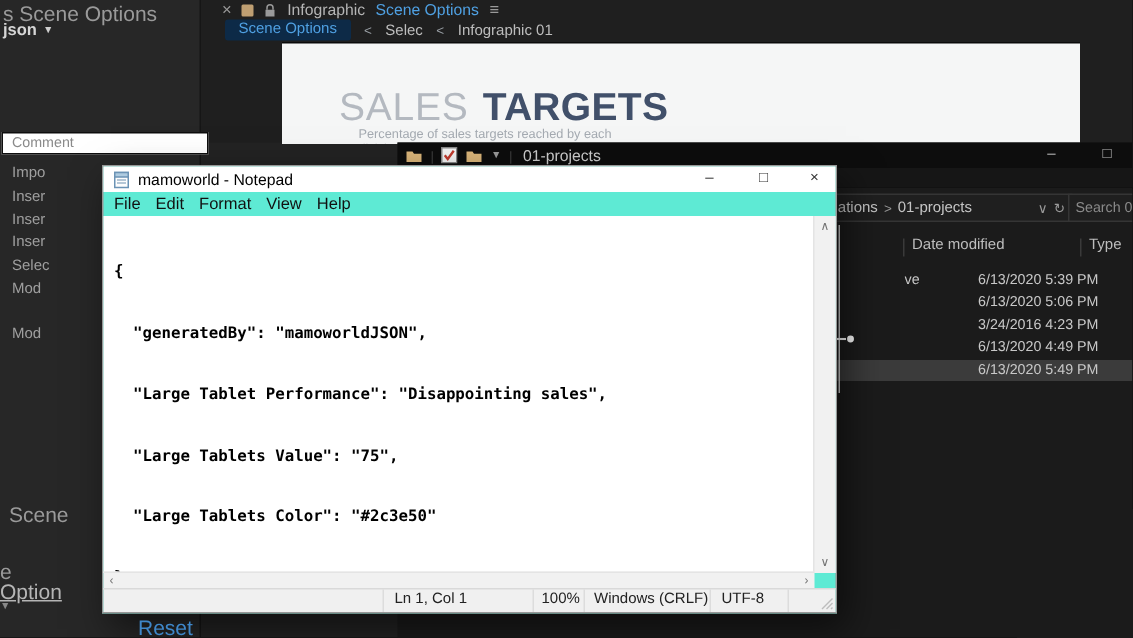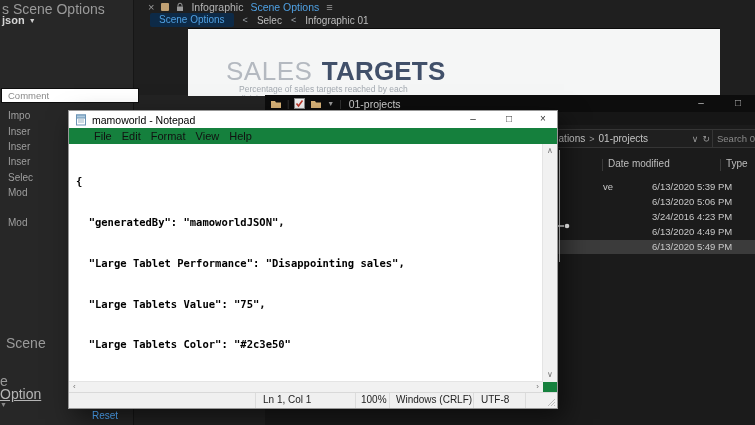--- a/index.html
+++ b/index.html
@@ -10,21 +10,21 @@
   
   .ae-left-panel{left:0;top:0;width:133px;height:425px;background:#272727;border-right:1px solid #161616;}
   .ae-comp-panel{left:134px;top:0;width:621px;height:95px;background:#1f1f1f;}
   .ae-panel-header{left:2px;top:1px;color:#9a9a9a;font-size:9.5px;}
   .ae-json-dd{left:2px;top:14px;color:#d6d6d6;font-size:11px;font-weight:bold;display:flex;gap:4px;align-items:center;}
   .ae-json-dd .caret{font-size:7px;color:#cfcfcf;}
   .ae-comment{left:1px;top:88px;width:130px;height:13px;background:#ffffff;border:1px solid #0e0e0e;
               color:#8a8a8a;font-size:9.5px;line-height:13px;padding-left:6px;}
   .ae-btn{left:8px;color:#9f9f9f;font-size:10px;}
   .frag{color:#9a9a9a;font-size:14px;}
-  .reset-link{left:92px;top:410px;color:#3f87c9;font-size:10px;}
+  .reset-link{left:92px;top:410px;color:#3f87c9;font-size:14px;}
 
   
   .tabbar{left:148px;top:1px;height:12px;display:flex;align-items:center;gap:7px;}
   .tabbar .close{color:#999;font-size:11px;line-height:10px;}
   .panel-chip{width:8px;height:8px;background:#bf9f72;border-radius:1px;}
   .tab-dim{color:#b5b5b5;font-size:10.5px;}
   .tab-blue{color:#4fa0e2;font-size:10.5px;}
   .menu-glyph{color:#9a9a9a;font-size:11px;}
   .crumbs{left:150px;top:12px;height:16px;display:flex;align-items:center;gap:9px;border-bottom:0;}
   .crumb-pill{background:#0d2a47;border-radius:2px;color:#4fa0e2;font-size:10px;padding:1px 9px 2px;}
@@ -59,26 +59,26 @@
   .cell{position:absolute;top:1px;white-space:nowrap;overflow:hidden;margin-left:44px;}
   .c-name{left:11px;width:46px;}
   .c-date{left:60px;width:112px;}
   .c-type{left:178px;width:50px;}
 
   
   .snap-line{left:559px;top:150px;width:1px;height:112px;background:#e9e9e9;opacity:.9;}
   .cursor{left:548px;top:220px;}
 
   
-  .notepad{left:68px;top:110px;width:490px;height:299px;background:#15803d;border:1px solid #979797;
+  .notepad{left:68px;top:110px;width:490px;height:299px;background:#5eead4;border:1px solid #979797;
            box-shadow:6px 10px 24px rgba(0,0,0,.55);box-sizing:border-box;}
   .np-titlebar{position:absolute;left:0;top:0;right:0;height:17px;background:#fff;display:flex;align-items:center;gap:5px;padding-left:6px;}
   .np-title{font-size:10.5px;color:#000;}
   .np-ctrl{position:absolute;top:0;width:24px;height:16px;text-align:center;color:#333;font-size:10px;line-height:15px;}
-  .np-menubar{position:absolute;left:0;top:17px;right:0;height:16px;display:flex;align-items:center;padding-left:20px;}
+  .np-menubar{position:absolute;left:0;top:17px;right:0;height:16px;display:flex;align-items:center;padding-left:2px;}
   .np-menu{font-size:11px;color:#111;padding:0 5px;}
   .np-text{position:absolute;left:0;top:33px;right:0;bottom:26px;background:#fff;overflow:hidden;}
   .np-pre{position:absolute;left:7px;top:4px;font-family:"DejaVu Sans Mono","Liberation Mono",monospace;
           font-size:10.5px;line-height:13.6px;font-weight:600;color:#000;white-space:pre;}
   .np-vscroll{position:absolute;right:0;top:33px;width:14px;bottom:26px;background:#f1f1f1;border-left:1px solid #e4e4e4;}
   .np-hscroll{position:absolute;left:0;right:14px;bottom:15px;height:11px;background:#f1f1f1;border-top:1px solid #e4e4e4;}
   .sc-arrow{position:absolute;color:#737373;font-size:8px;line-height:8px;}
   .np-status{position:absolute;left:0;right:0;bottom:0;height:15px;background:#f0f0f0;border-top:1px solid #d9d9d9;font-size:10px;color:#222;}
   .np-status span{position:absolute;top:1px;white-space:nowrap;}
   .st-sep{position:absolute;top:0;width:1px;height:15px;background:#dcdcdc;}

